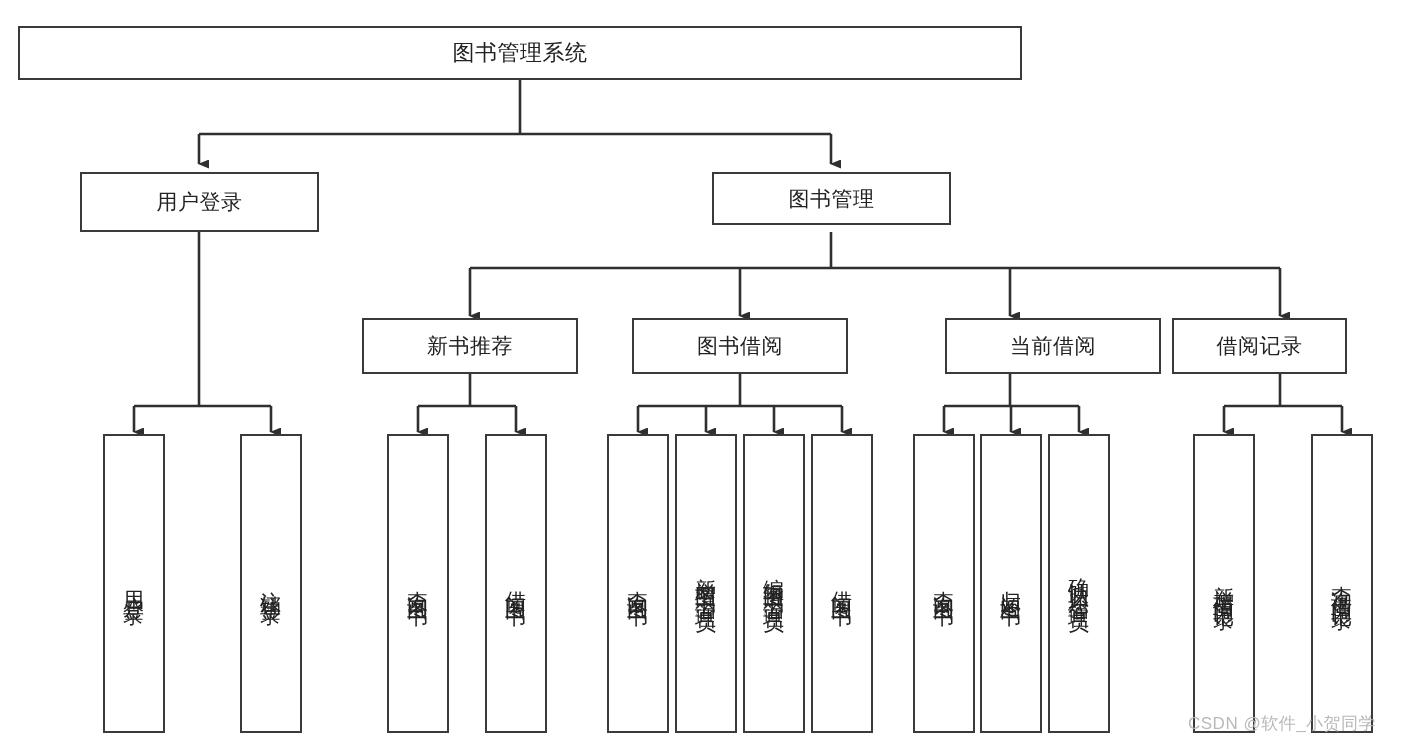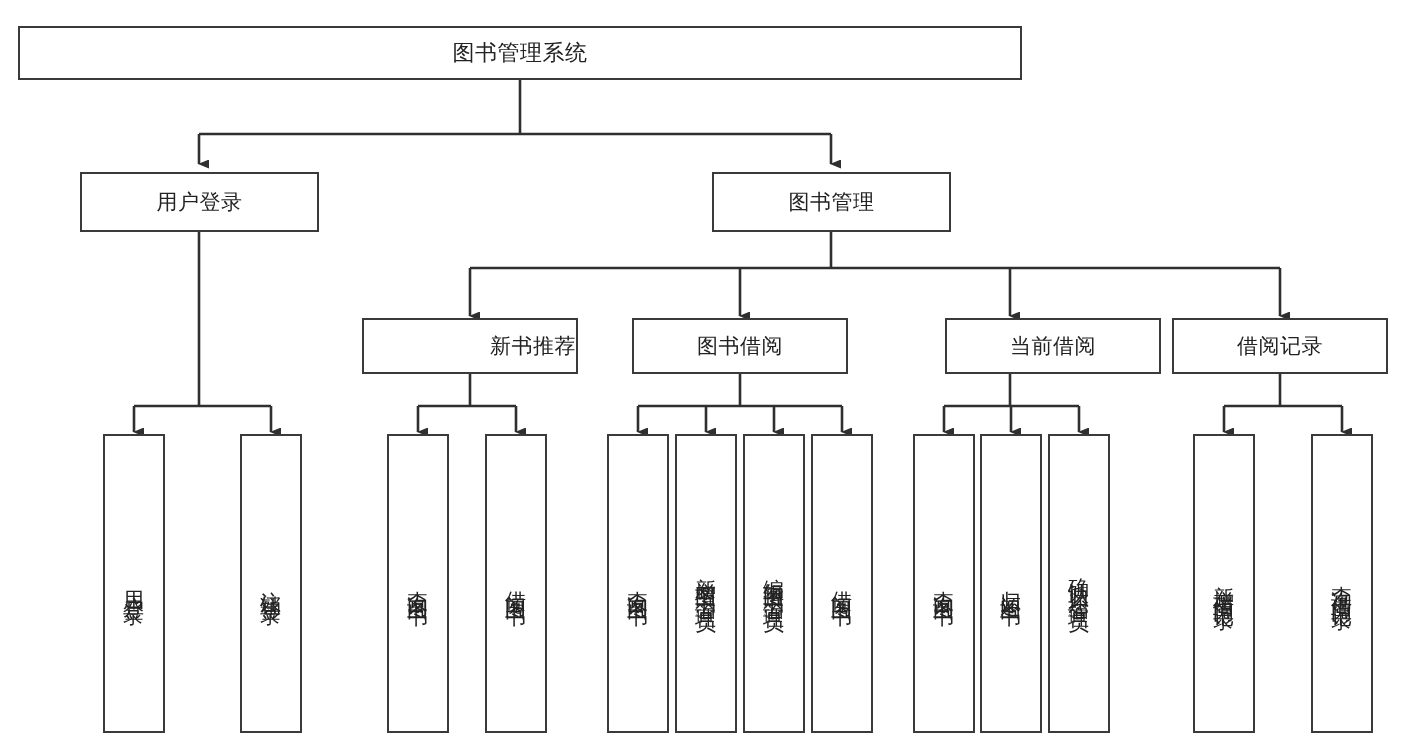--- a/index.html
+++ b/index.html
@@ -118,34 +118,34 @@
     </g>
   </svg>
 
   <div class="node h root" style="left:18px; top:14px; width:1004px; height:54px;margin-top:12px;">
     <span>图书管理系统</span>
   </div>
 
   <div class="node h" style="left:80px; top:172px; width:239px; height:60px;">
     <span>用户登录</span>
   </div>
-  <div class="node h" style="left:712px; top:172px; width:239px; height:60px;">
+  <div class="node h" style="left:712px; top:172px; width:239px; height:53px;">
     <span>图书管理</span>
   </div>
 
-  <div class="node h" style="left:362px; top:318px; width:216px; height:56px;justify-content:flex-end;">
+  <div class="node h" style="left:362px; top:318px; width:216px; height:56px;">
     <span>新书推荐</span>
   </div>
   <div class="node h" style="left:632px; top:318px; width:216px; height:56px;text-align:right;">
     <span>图书借阅</span>
   </div>
   <div class="node h" style="left:902px; top:318px; width:216px; height:56px;margin-left:43px;">
     <span>当前借阅</span>
   </div>
-  <div class="node h" style="left:1172px; top:318px; width:216px; height:56px;">
+  <div class="node h" style="left:1172px; top:318px; width:175px; height:56px;">
     <span>借阅记录</span>
   </div>
 
   <div class="node v" style="left:103px; top:434px; width:62px; height:299px;">
     <span class="vtxt">用户登录</span>
   </div>
   <div class="node v" style="left:240px; top:434px; width:62px; height:299px;">
     <span class="vtxt">注销登录</span>
   </div>
 
@@ -179,14 +179,15 @@
     <span class="vtxt">确认归还（管理员）</span>
   </div>
 
   <div class="node v" style="left:1193px; top:434px; width:62px; height:299px;">
     <span class="vtxt">新增借阅记录</span>
   </div>
   <div class="node v" style="left:1311px; top:434px; width:62px; height:299px;">
     <span class="vtxt">查询借阅记录</span>
   </div>
 
+  <div class="watermark">CSDN @软件_小贺同学</div>
 
 </div>
 
 </body></html>

